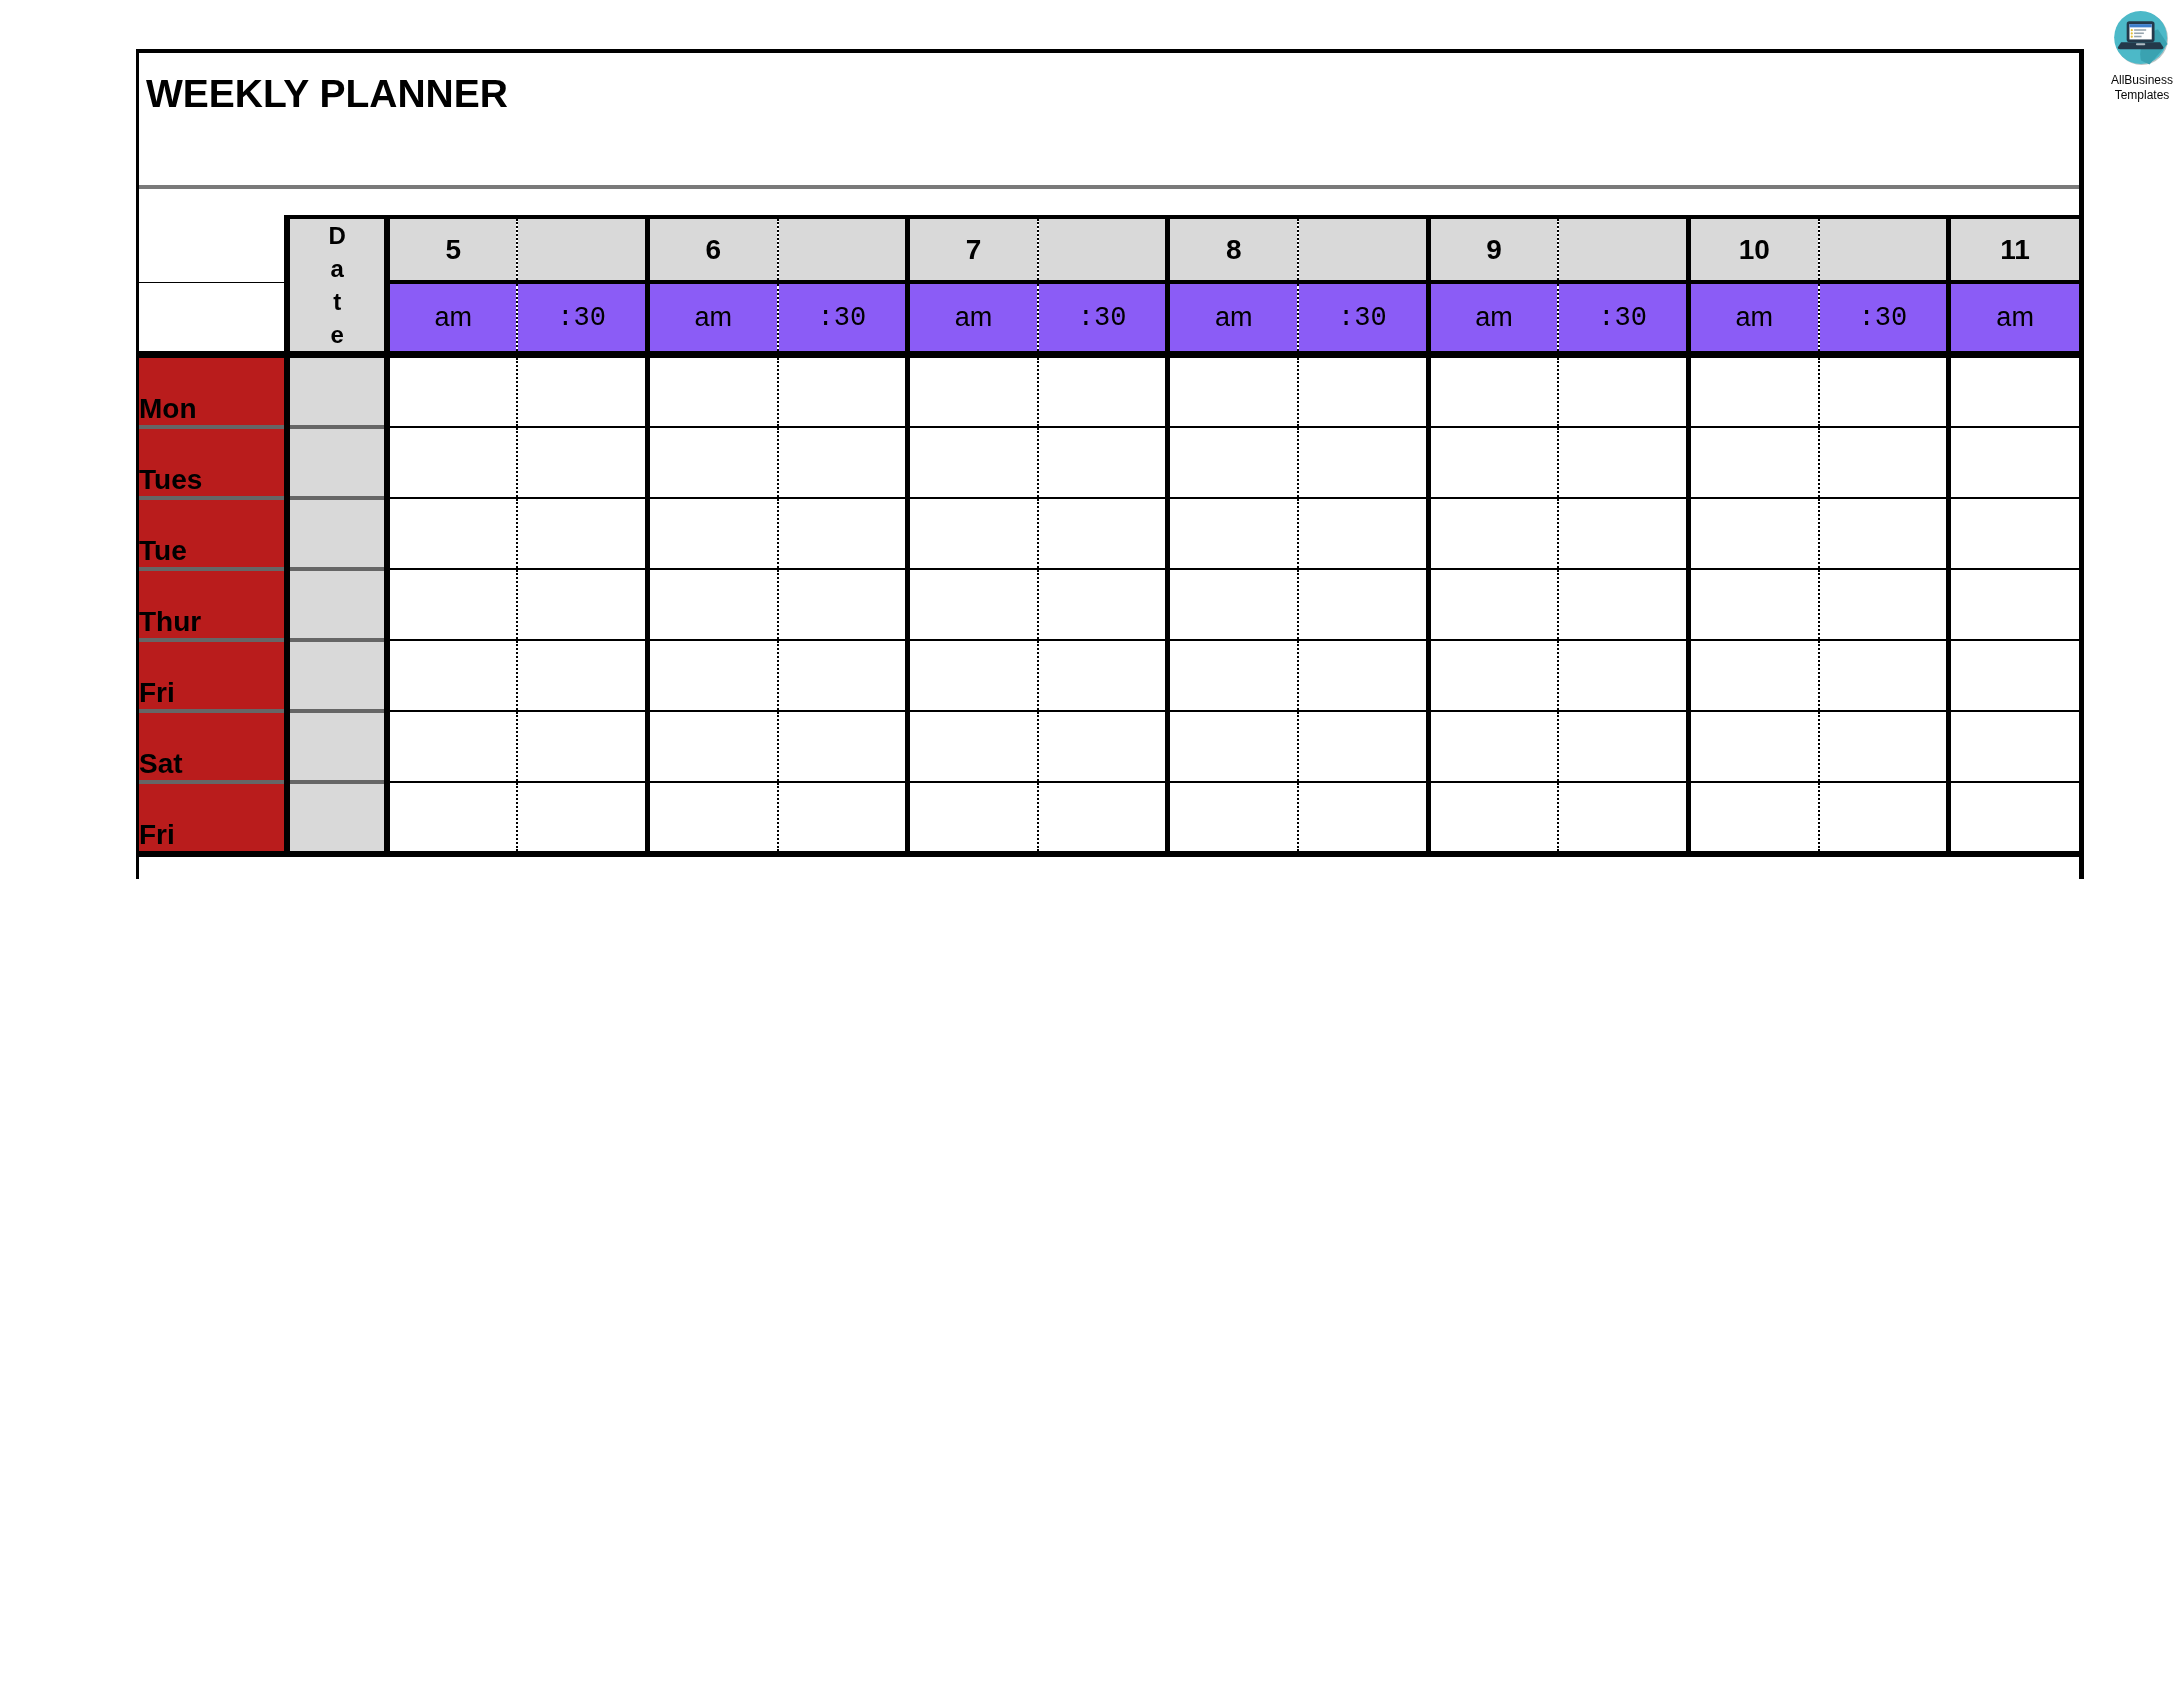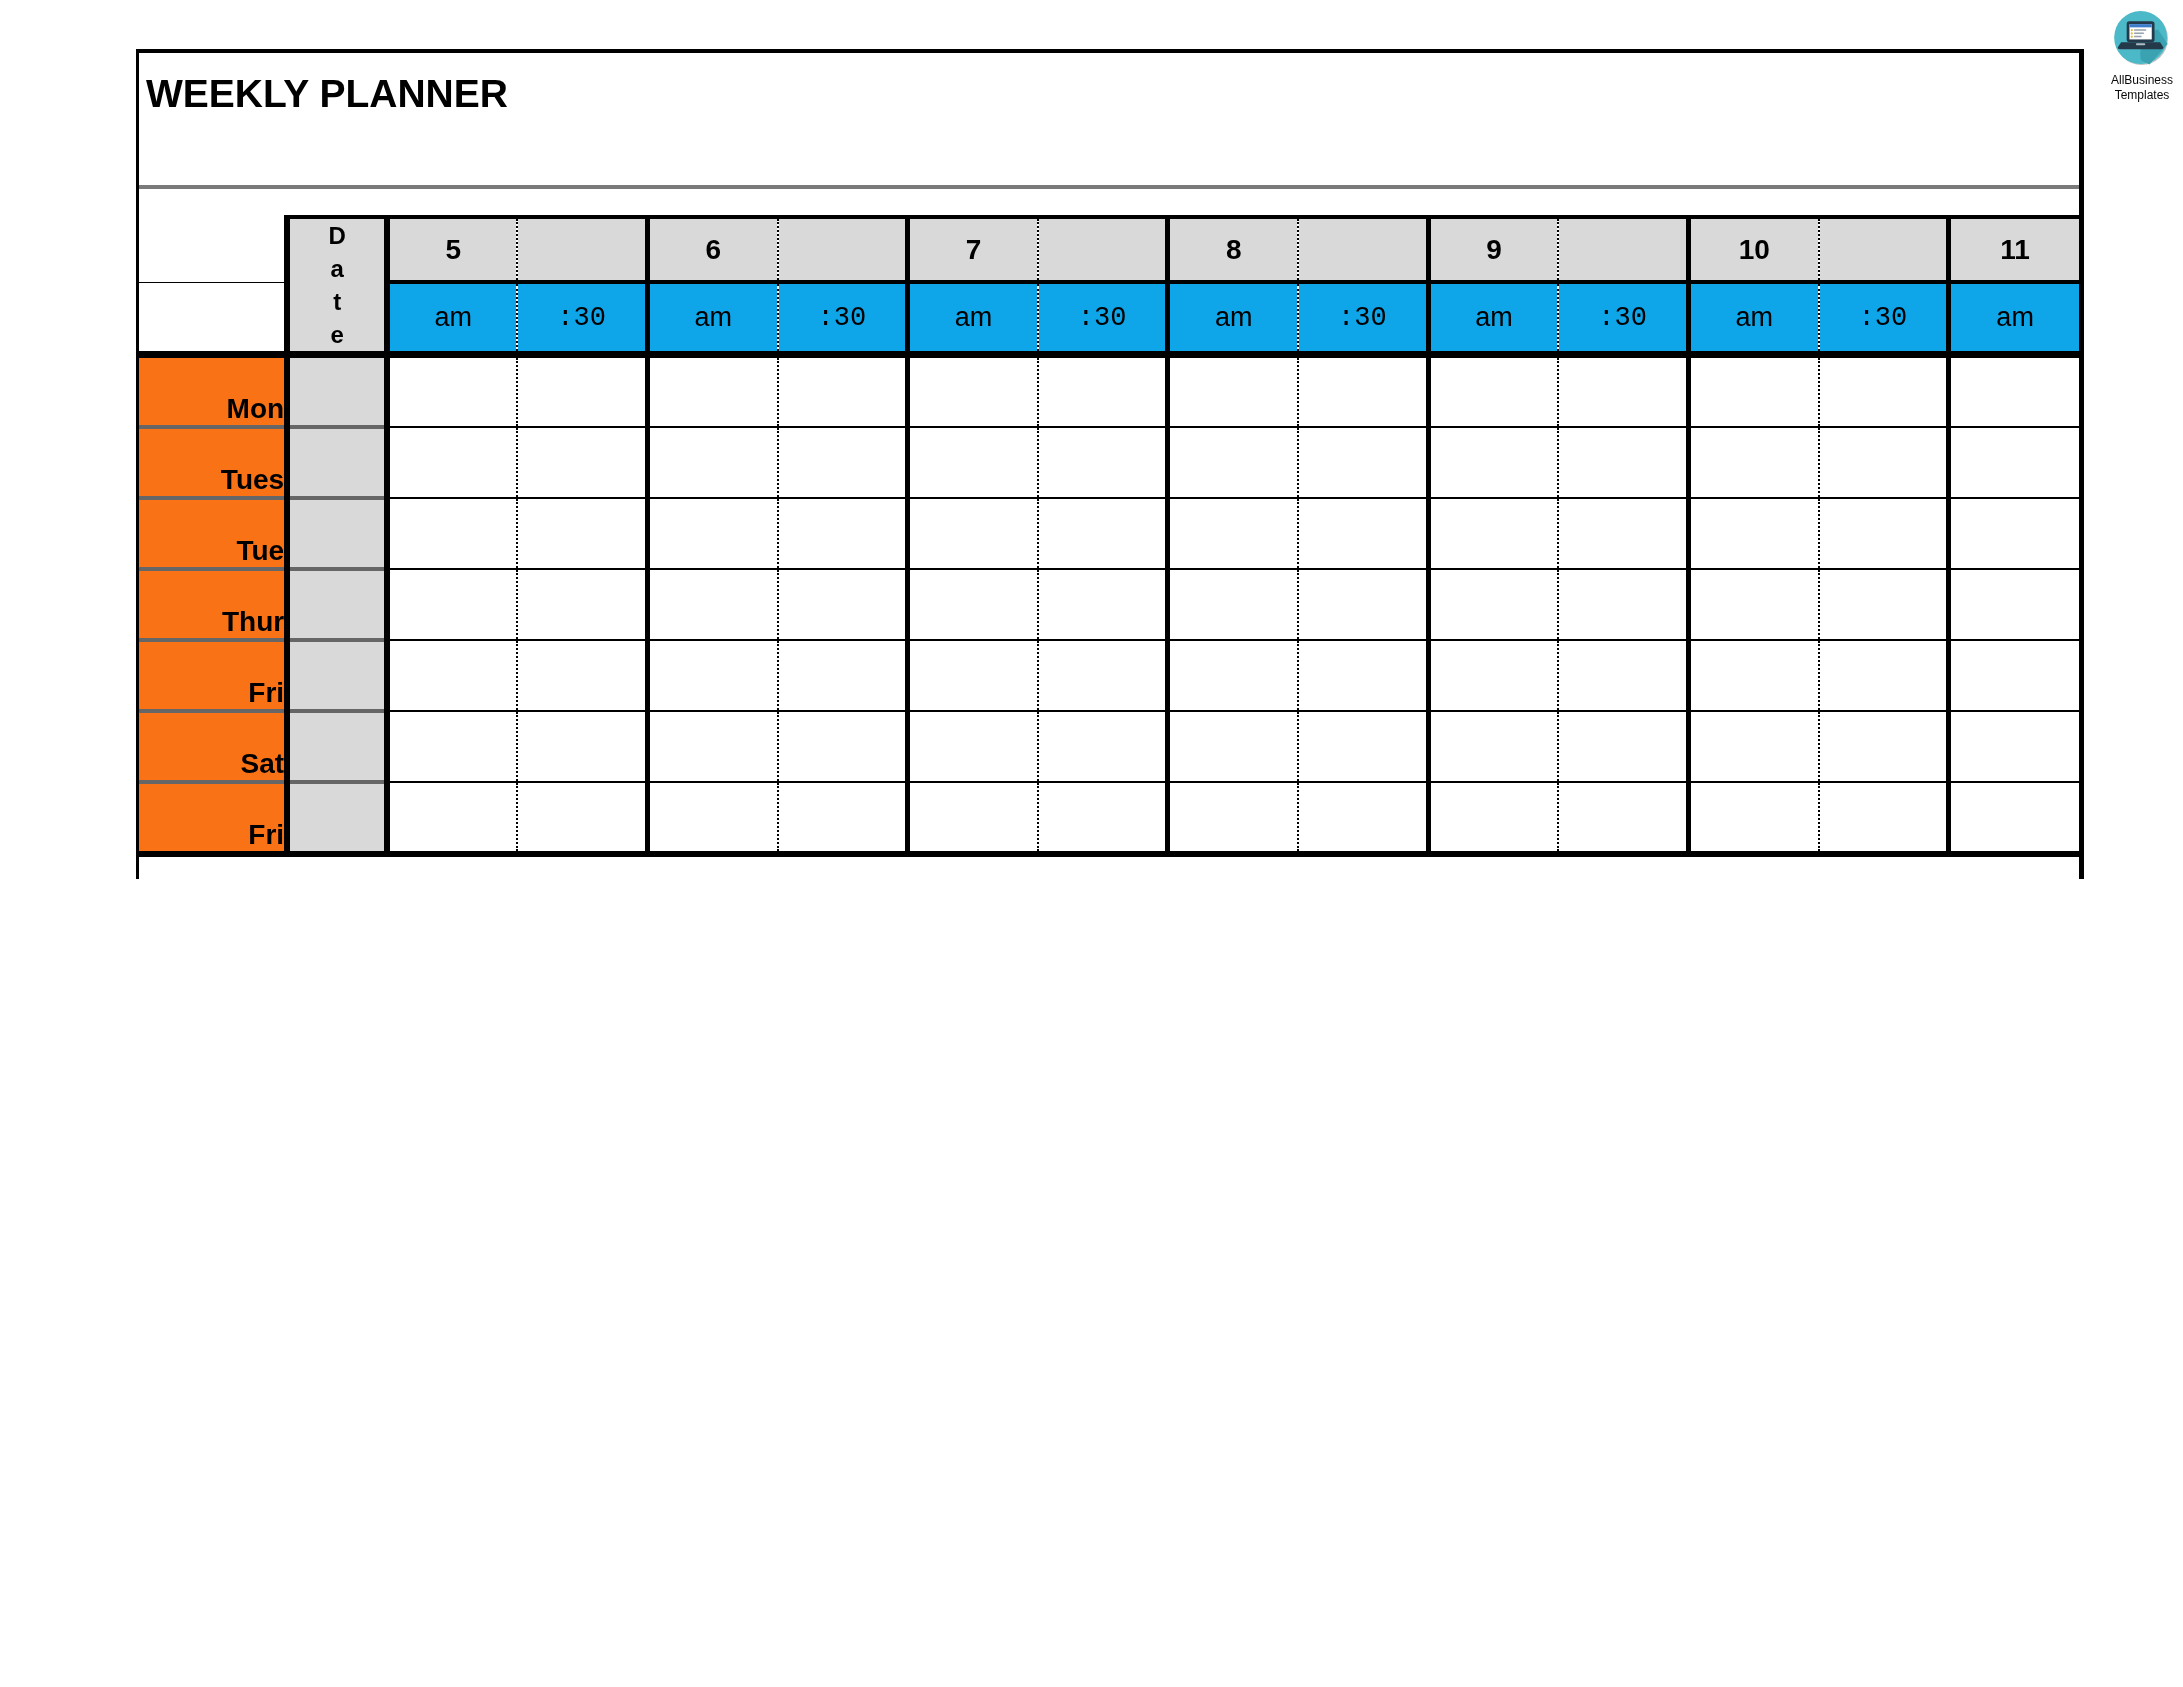--- a/index.html
+++ b/index.html
@@ -22,28 +22,28 @@
   .corner-top{background:#fff;height:61px;border-bottom:1.9px solid #000;border-right:6px solid #000;}
   .corner-bottom{background:#fff;height:67px;border-right:6px solid #000;border-bottom:7.4px solid #000;}
 
   .date-head{background:#d9d9d9;border-left:6px solid #000;border-right:6px solid #000;
              border-top:4.6px solid #000;border-bottom:7.4px solid #000;
              text-align:center;vertical-align:middle;font-weight:bold;font-size:24px;}
   .date-head span{display:block;line-height:33px;}
 
   .hour-cell{background:#d9d9d9;height:61px;border-top:4.6px solid #000;border-bottom:4.6px solid #000;
              text-align:center;vertical-align:middle;font-weight:bold;font-size:28px;}
-  .sub-cell{background:#0ea5e9;height:67px;border-bottom:7.4px solid #000;
+  .sub-cell{background:#8b5cf6;height:67px;border-bottom:7.4px solid #000;
             text-align:center;vertical-align:middle;font-size:27px;}
 
   .group-start{border-left:5.6px solid #000;}
   .sub-dotted{border-left:2.3px dotted #000;font-family:Liberation Mono, monospace;}
 
-  .day-cell{background:#f97316;height:67px;border-right:6px solid #000;border-bottom:4.2px solid #666;
-            text-align:right;vertical-align:bottom;font-weight:bold;font-size:28px;padding-bottom:5.6px;}
+  .day-cell{background:#b91c1c;height:67px;border-right:6px solid #000;border-bottom:4.2px solid #666;
+            text-align:left;vertical-align:bottom;font-weight:bold;font-size:28px;padding-bottom:5.6px;}
   .date-slot{background:#d9d9d9;border-left:6px solid #000;border-right:6px solid #000;border-bottom:4.2px solid #666;}
   .slot{background:#fff;border-bottom:2.8px solid #000;}
   tr.last-row td{border-bottom:6.5px solid #000;}
 
   
   .footer{position:absolute;left:0;top:1552px;width:2183px;text-align:center;font-size:29px;line-height:1.1;}
   .footer span{display:inline-block;transform:scaleX(0.9);transform-origin:center;}
 
   
   .brand{position:absolute;left:2073px;top:5.6px;width:98px;text-align:center;}

